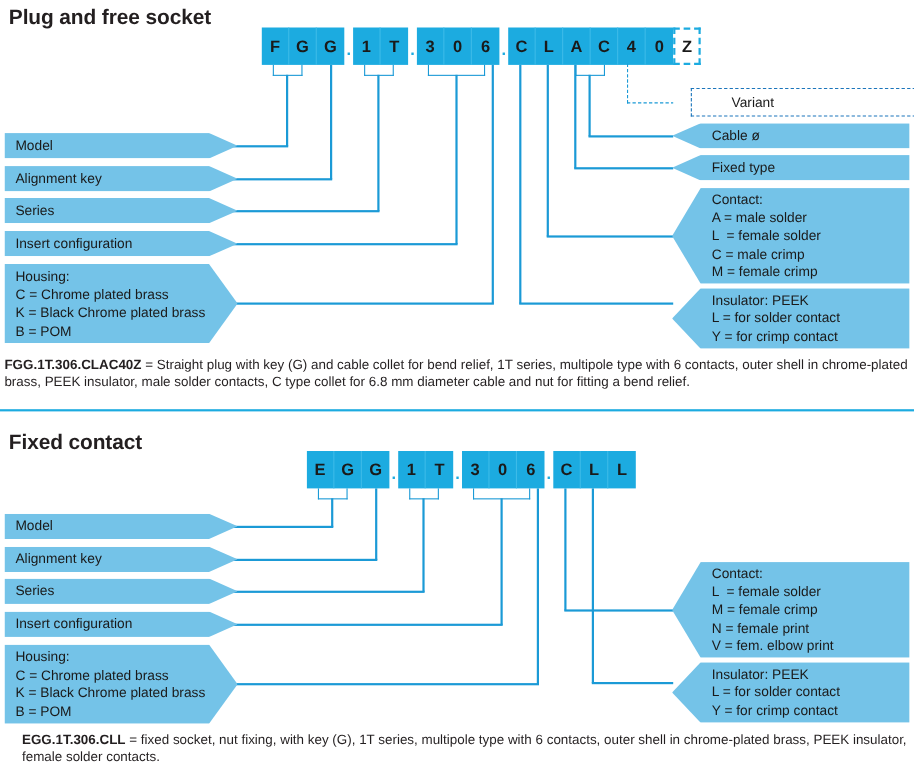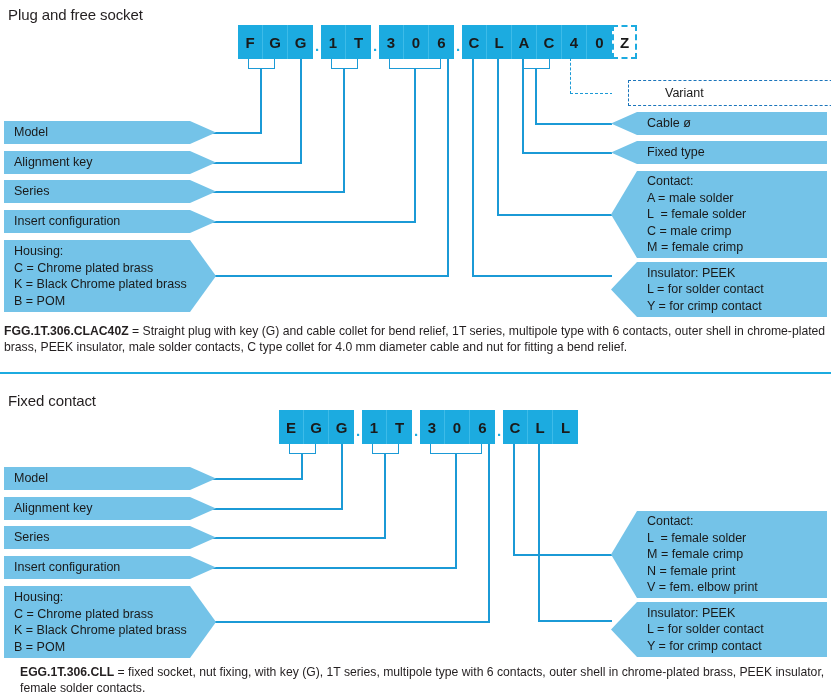--- a/index.html
+++ b/index.html
@@ -10,22 +10,22 @@
   body {
     width: 831px;
     height: 699px;
     position: relative;
     font-family: "Liberation Sans", sans-serif;
     color: #231f20;
     overflow: hidden;
   }
   .section-title {
     position: absolute;
-    font-size: 15px;
-    font-weight: normal;
+    font-size: 19px;
+    font-weight: bold;
     letter-spacing: -0.1px;
   }
   .divider {
     position: absolute;
     left: 0;
     width: 831px;
     height: 2px;
     background: #1cabe0;
   }
 
@@ -244,21 +244,21 @@
 C = male crimp
 M = female crimp</span>
   </div>
 <div class="flag flag-right" style="left:611px; top:262px; width:216px; height:55px;">
   <span class="txt">Insulator: PEEK
 L = for solder contact
 Y = for crimp contact</span>
   </div>
 
 <div class="caption" style="left:4px; top:324px;">
-  <b>FGG.1T.306.CLAC40Z</b><span> = Straight plug with key (G) and cable collet for bend relief, 1T series, multipole type with 6 contacts, outer shell in chrome-plated brass, PEEK insulator, male solder contacts, C type collet for 4.0 mm diameter cable and nut for fitting a bend relief.</span>
+  <b>FGG.1T.306.CLAC40Z</b><span> = Straight plug with key (G) and cable collet for bend relief, 1T series, multipole type with 6 contacts, outer shell in chrome-plated brass, PEEK insulator, male solder contacts, C type collet for 6.8 mm diameter cable and nut for fitting a bend relief.</span>
 </div>
 
 <div class="divider" style="top:372px;"></div>
 
 <div class="section-title" style="left:8px; top:392px;">Fixed contact</div>
 
 <div class="codeblock" style="left:279px; top:410px; width:260px; height:34px;">
   <div class="codegroup" style="left:0px;">
     <div class="cell">E</div>
     <div class="cell">G</div>

